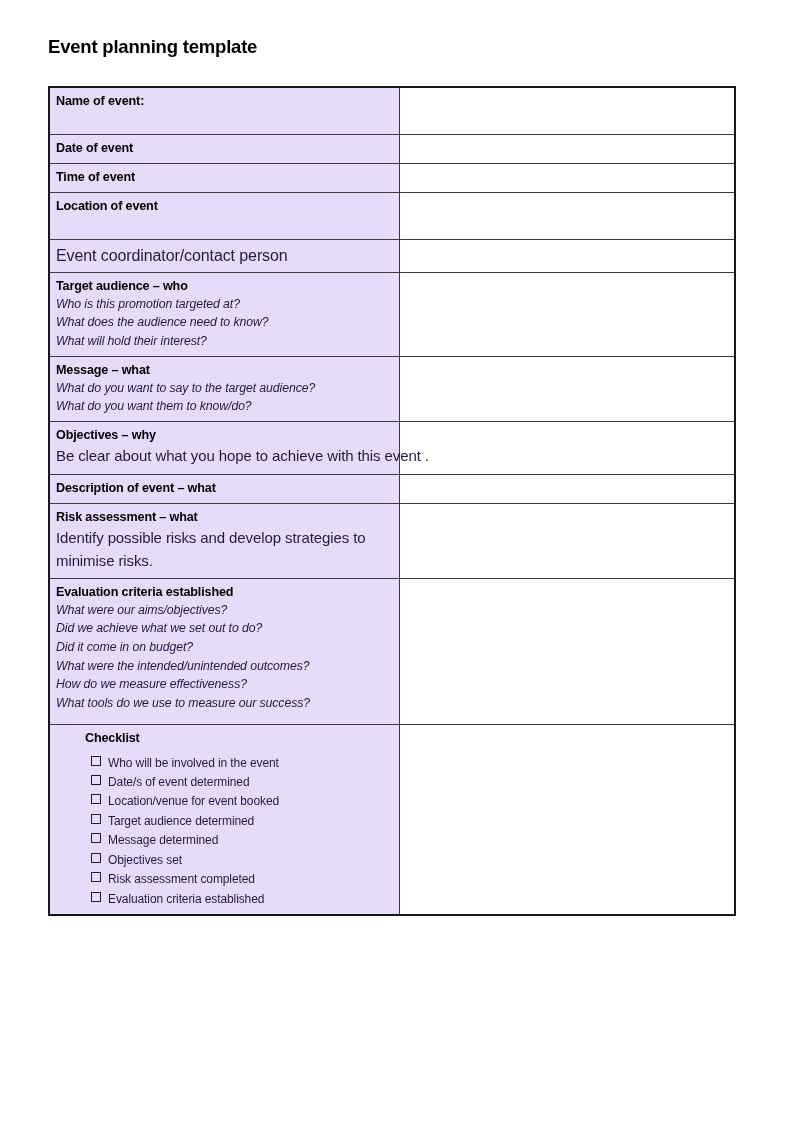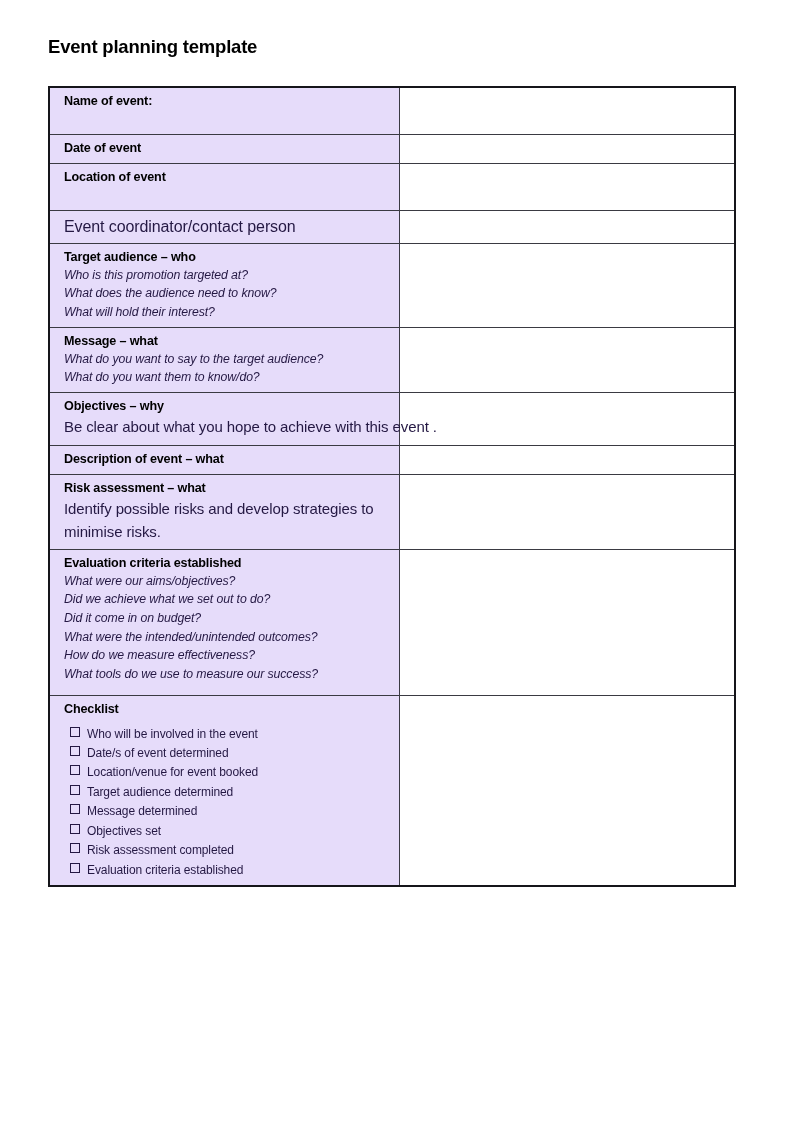--- a/index.html
+++ b/index.html
@@ -55,21 +55,21 @@
     width: 349px;
     background: #E6DCFA;
     border-left: 2px solid #15151a;
   }
   .tbl td.c-right {
     width: 334px;
     background: #ffffff;
     border-right: 2px solid #15151a;
   }
   .cellpad {
-    padding: 5px 0 5px 14px;
+    padding: 5px 0 5px 6px;
     box-sizing: border-box;
   }
   .hd {
     font-size: 12.6px;
     font-weight: bold;
     color: #000000;
     line-height: 1.35;
     letter-spacing: -0.15px;
     white-space: nowrap;
   }
@@ -140,20 +140,30 @@
             <div class="cellpad" style="min-height: 20px;">
               <div class="hd">Date of event</div>
             </div>
           </td>
           <td class="c-right">
             <div class="cellpad" style="min-height: 20px;">&nbsp;</div>
           </td>
         </tr>
         <tr>
           <td class="c-left">
+            <div class="cellpad" style="min-height: 20px;">
+              <div class="hd">Time of event</div>
+            </div>
+          </td>
+          <td class="c-right">
+            <div class="cellpad" style="min-height: 20px;">&nbsp;</div>
+          </td>
+        </tr>
+        <tr>
+          <td class="c-left">
             <div class="cellpad" style="min-height: 46px;">
               <div class="hd">Location of event</div>
             </div>
           </td>
           <td class="c-right">
             <div class="cellpad" style="min-height: 46px;">&nbsp;</div>
           </td>
         </tr>
         <tr>
           <td class="c-left">
@@ -234,21 +244,21 @@
               <div class="sub-it">How do we measure effectiveness?</div>
               <div class="sub-it">What tools do we use to measure our success?</div>
             </div>
           </td>
           <td class="c-right">
             <div class="cellpad" style="min-height: 145px;">&nbsp;</div>
           </td>
         </tr>
         <tr class="thick-bottom">
           <td class="c-left">
-            <div class="cellpad" style="min-height: 186px;">
+            <div class="cellpad" style="min-height: 186px; margin-left: 29px;">
               <div class="hd">Checklist</div>
               <div class="spacer-line"></div>
               <div class="chk-line"><span class="chk-box"></span><span>Who will be involved in the event</span></div>
               <div class="chk-line"><span class="chk-box"></span><span>Date/s of event determined</span></div>
               <div class="chk-line"><span class="chk-box"></span><span>Location/venue for event booked</span></div>
               <div class="chk-line"><span class="chk-box"></span><span>Target audience determined</span></div>
               <div class="chk-line"><span class="chk-box"></span><span>Message determined</span></div>
               <div class="chk-line"><span class="chk-box"></span><span>Objectives set</span></div>
               <div class="chk-line"><span class="chk-box"></span><span>Risk assessment completed</span></div>
               <div class="chk-line"><span class="chk-box"></span><span>Evaluation criteria established</span></div>

